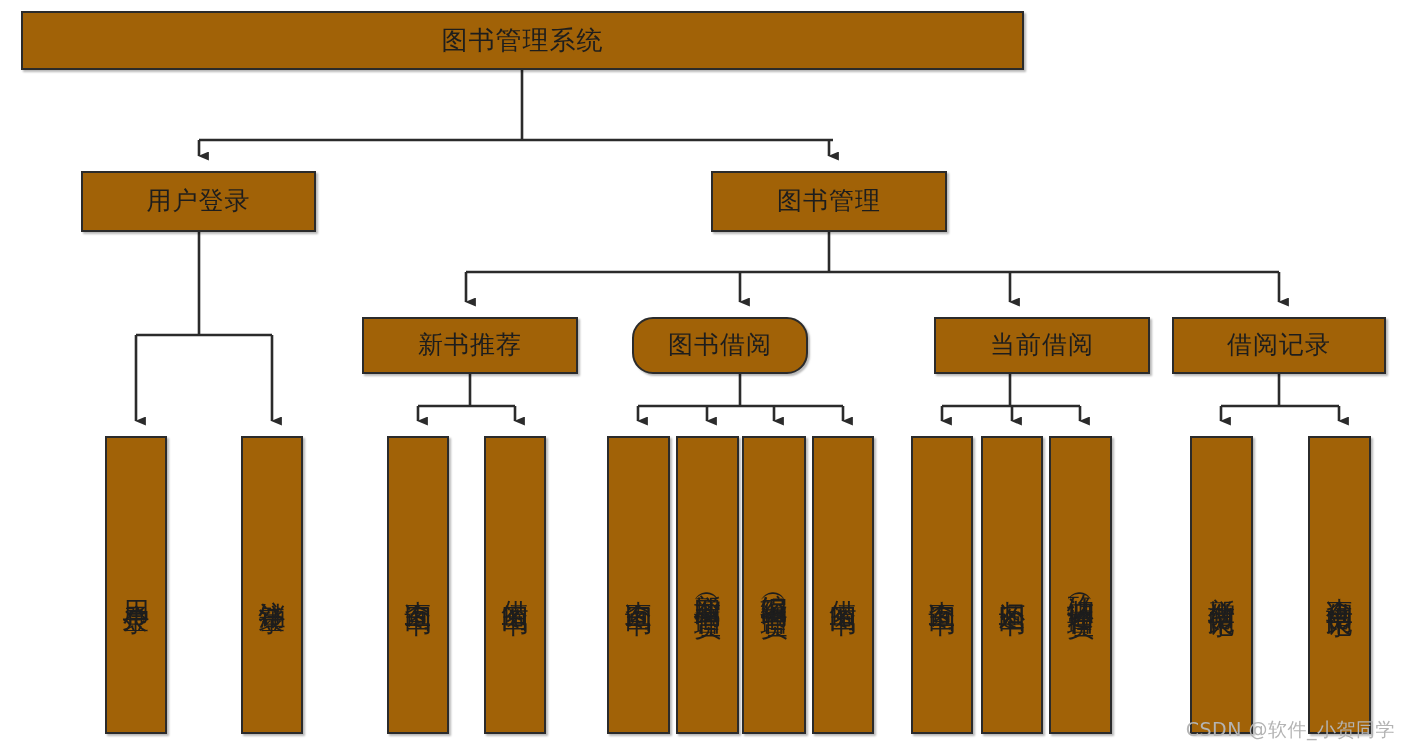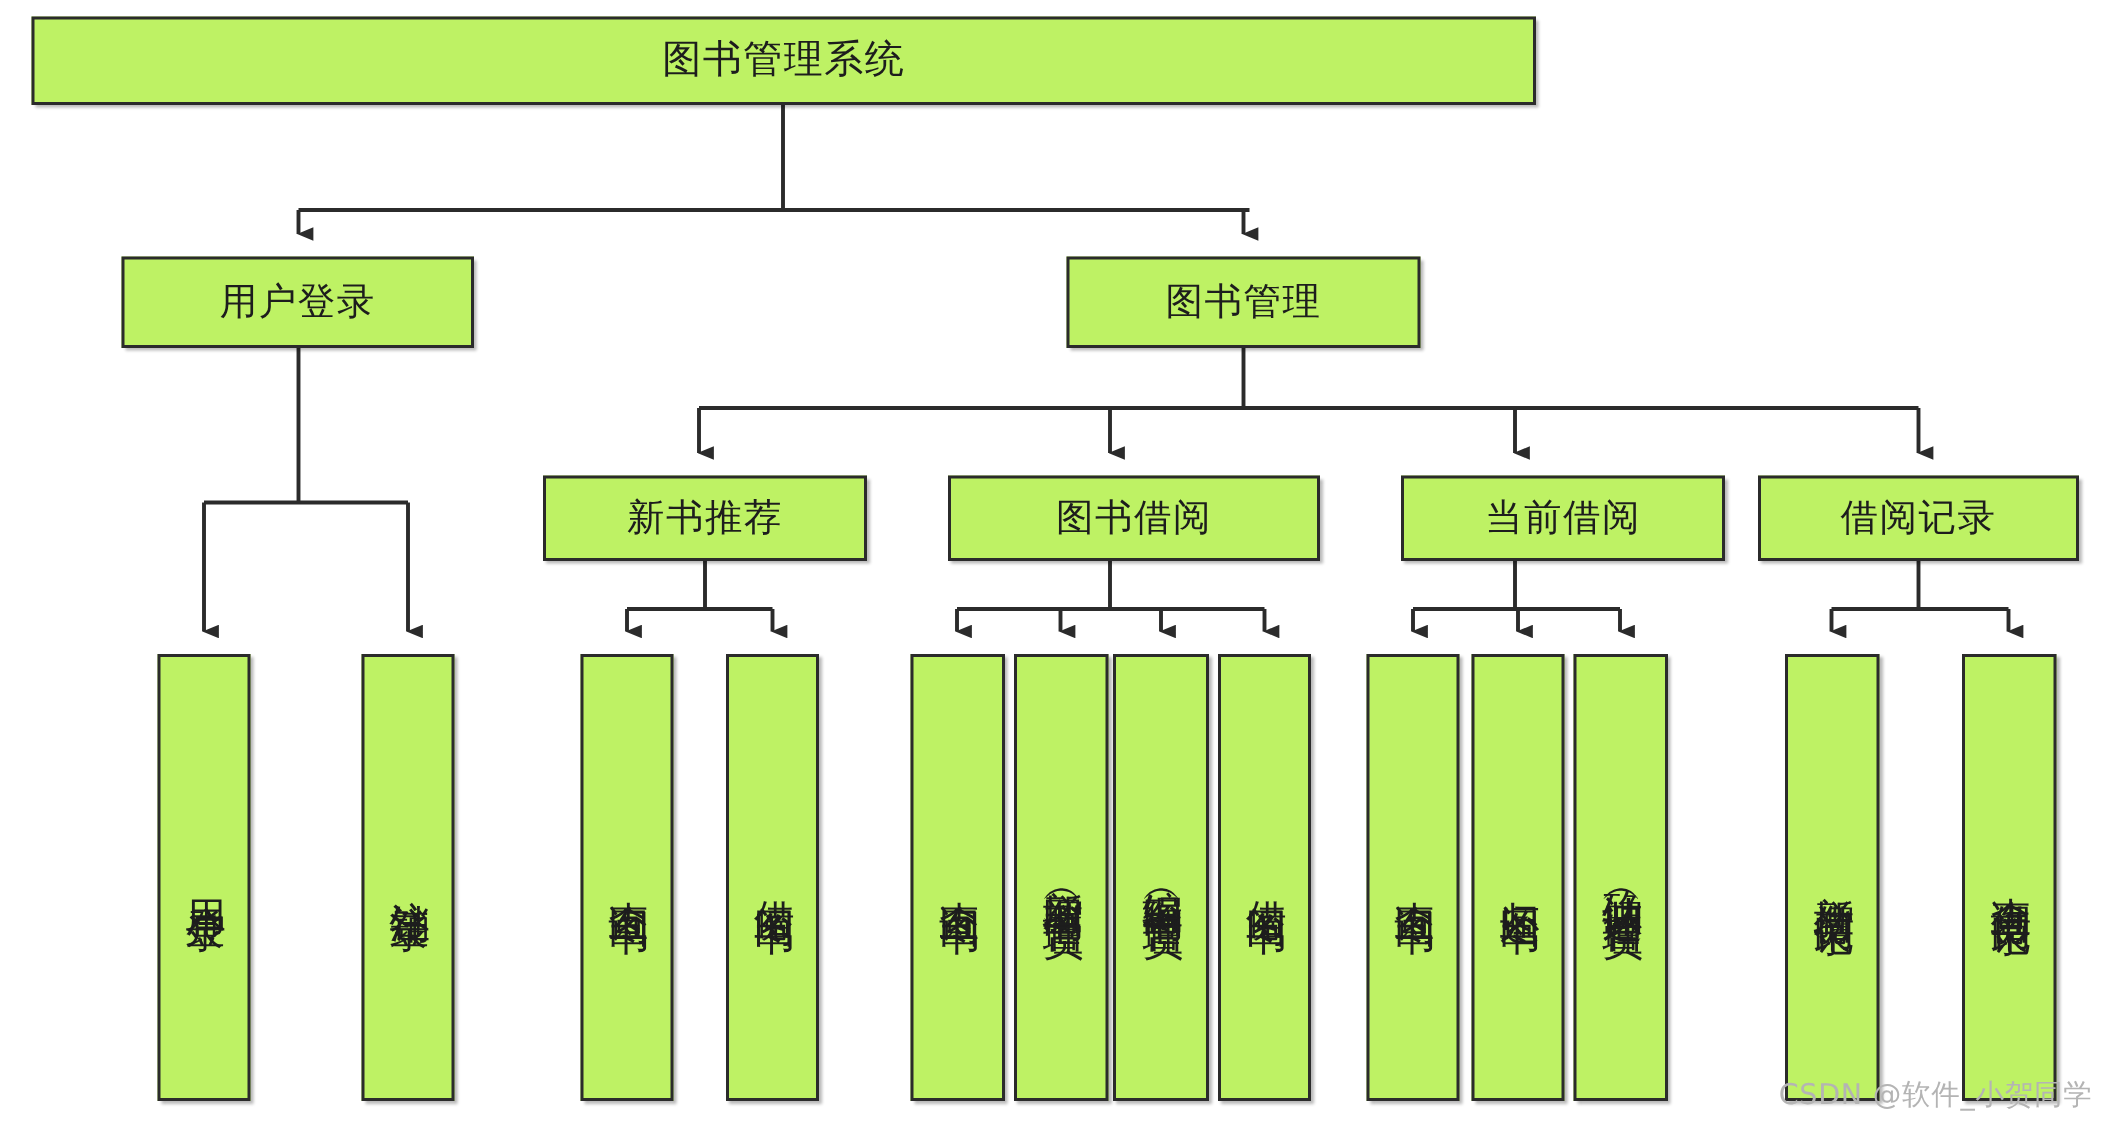--- a/index.html
+++ b/index.html
@@ -10,21 +10,21 @@
     font-family:"DejaVu Sans","Liberation Sans",sans-serif;
     overflow:hidden;
   }
   #canvas{position:relative;width:1405px;height:747px;}
 
   svg#edges{position:absolute;left:0;top:0;width:1405px;height:747px;pointer-events:none;}
 
   .node{
     position:absolute;
     box-sizing:border-box;
-    background:#bef264;
+    background:#a16207;
     border:2px solid #2b2b2b;
     box-shadow:2px 2px 2px rgba(0,0,0,0.28);
     display:flex;
     align-items:center;
     justify-content:center;
     color:#222222;
   }
   .node .lbl{
     display:block;
     text-align:center;
@@ -128,21 +128,21 @@
   </div>
 
   <div class="node h-node" style="left:711px;top:171px;width:236px;height:61px;">
     <span class="lbl">图书管理</span>
   </div>
 
   <div class="node h-node" style="left:362px;top:317px;width:216px;height:57px;">
     <span class="lbl">新书推荐</span>
   </div>
 
-  <div class="node h-node" style="left:632px;top:317px;width:248px;height:57px;">
+  <div class="node h-node" style="left:632px;top:317px;width:176px;height:57px;border-radius:21px;">
     <span class="lbl">图书借阅</span>
   </div>
 
   <div class="node h-node" style="left:934px;top:317px;width:216px;height:57px;">
     <span class="lbl">当前借阅</span>
   </div>
 
   <div class="node h-node" style="left:1172px;top:317px;width:214px;height:57px;">
     <span class="lbl">借阅记录</span>
   </div>

